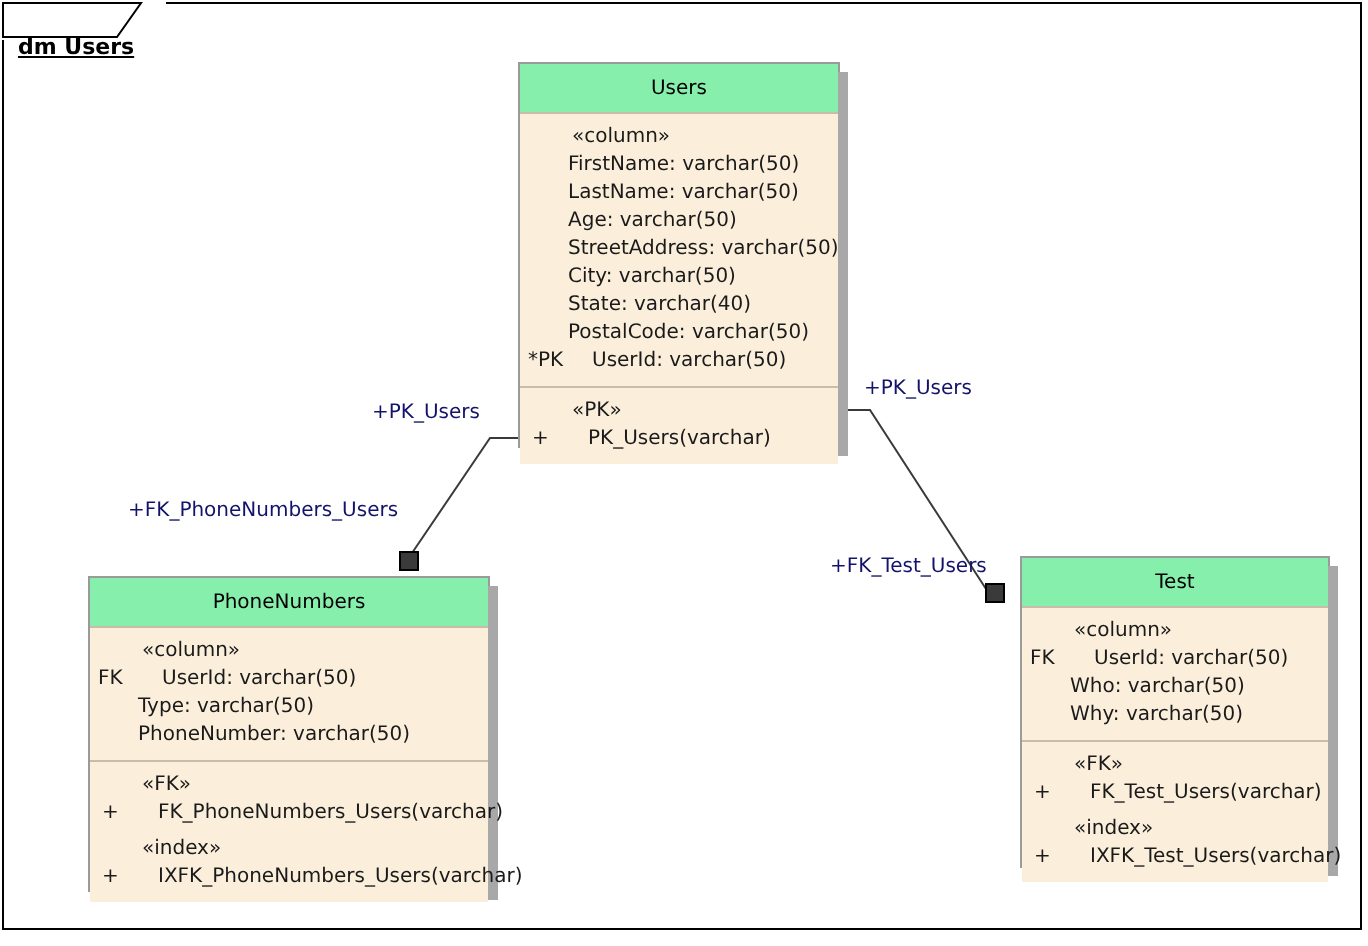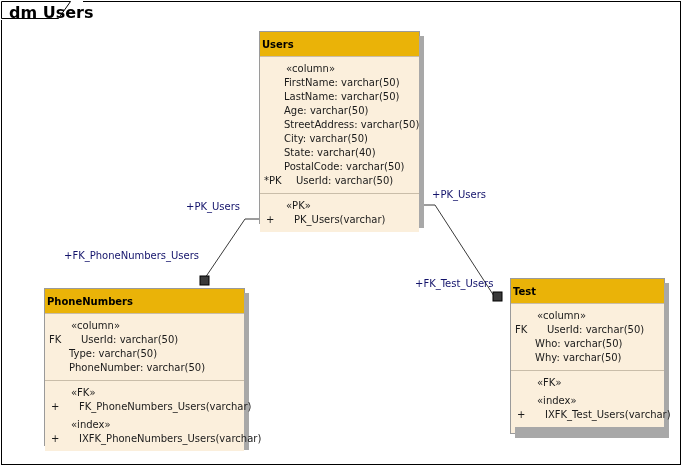--- a/index.html
+++ b/index.html
@@ -36,52 +36,53 @@
     z-index: 4;
   }
   #diagram-tab .tab-shape {
     position: absolute;
     left: 0;
     top: 0;
   }
   #diagram-tab-label {
     position: absolute;
     left: 9px;
-    top: 3px;
-    font-size: 16px;
+    top: 17px;
+    font-size: 11px;
     font-weight: bold;
     color: #000000;
     letter-spacing: 0px;
     white-space: nowrap;
     z-index: 5;
+    text-decoration: underline;
   }
 
   
   .uml-class {
     position: absolute;
     box-sizing: border-box;
     border: 1px solid #9a9a9a;
     background: #fbefdc;
     z-index: 3;
   }
   .uml-class .shadow {
     position: absolute;
     left: 4px;
     top: 4px;
     right: -5px;
     bottom: -5px;
     background: #a8a8a8;
     z-index: -1;
   }
   .uml-header {
-    background: #eab308;
+    background: #86efac;
     border-bottom: 1px solid #c9bda9;
-    text-align: left;
+    text-align: center;
     font-size: 10px;
-    font-weight: bold;
+    font-weight: normal;
     color: #000000;
     padding: 7px 2px 6px 2px;
     box-sizing: border-box;
   }
   .uml-compartment {
     padding: 5px 2px 5px 0px;
     box-sizing: border-box;
     background: #fbefdc;
   }
   .uml-compartment + .uml-compartment {
@@ -209,20 +210,21 @@
 
     <div class="uml-compartment">
       <span class="row stereo">«column»</span>
       <span class="row attr-key"><span class="keytag">FK</span><span>UserId: varchar(50)</span></span>
       <span class="row attr">Who: varchar(50)</span>
       <span class="row attr">Why: varchar(50)</span>
     </div>
 
     <div class="uml-compartment">
       <span class="row stereo">«FK»</span>
+      <span class="row op"><span class="vis">+</span><span>FK_Test_Users(varchar)</span></span>
       <div class="spacer2"></div>
       <span class="row stereo">«index»</span>
       <span class="row op"><span class="vis">+</span><span>IXFK_Test_Users(varchar)</span></span>
     </div>
   </div>
 
 </div>
 
 <div id="diagram-tab">
   <svg class="tab-shape" width="82" height="21" viewBox="0 0 82 21" xmlns="http://www.w3.org/2000/svg">

